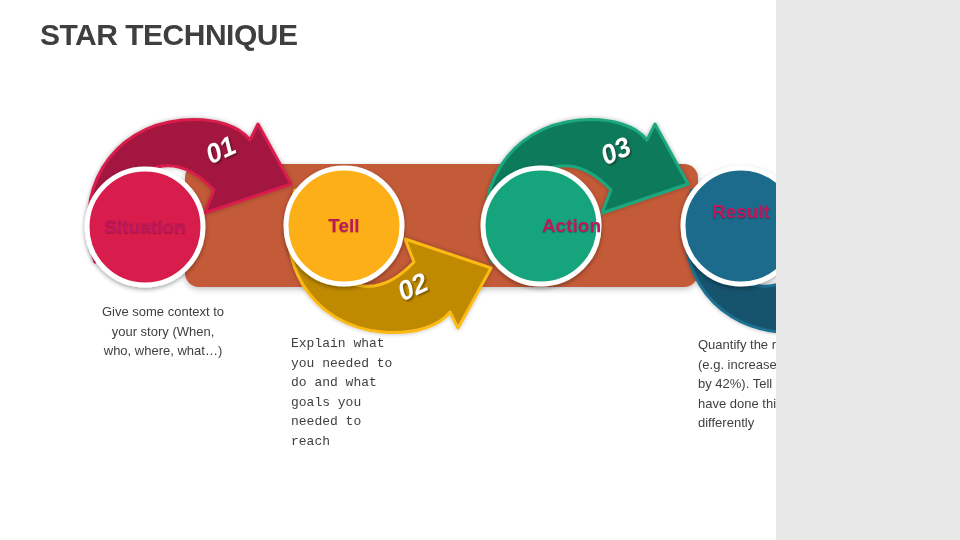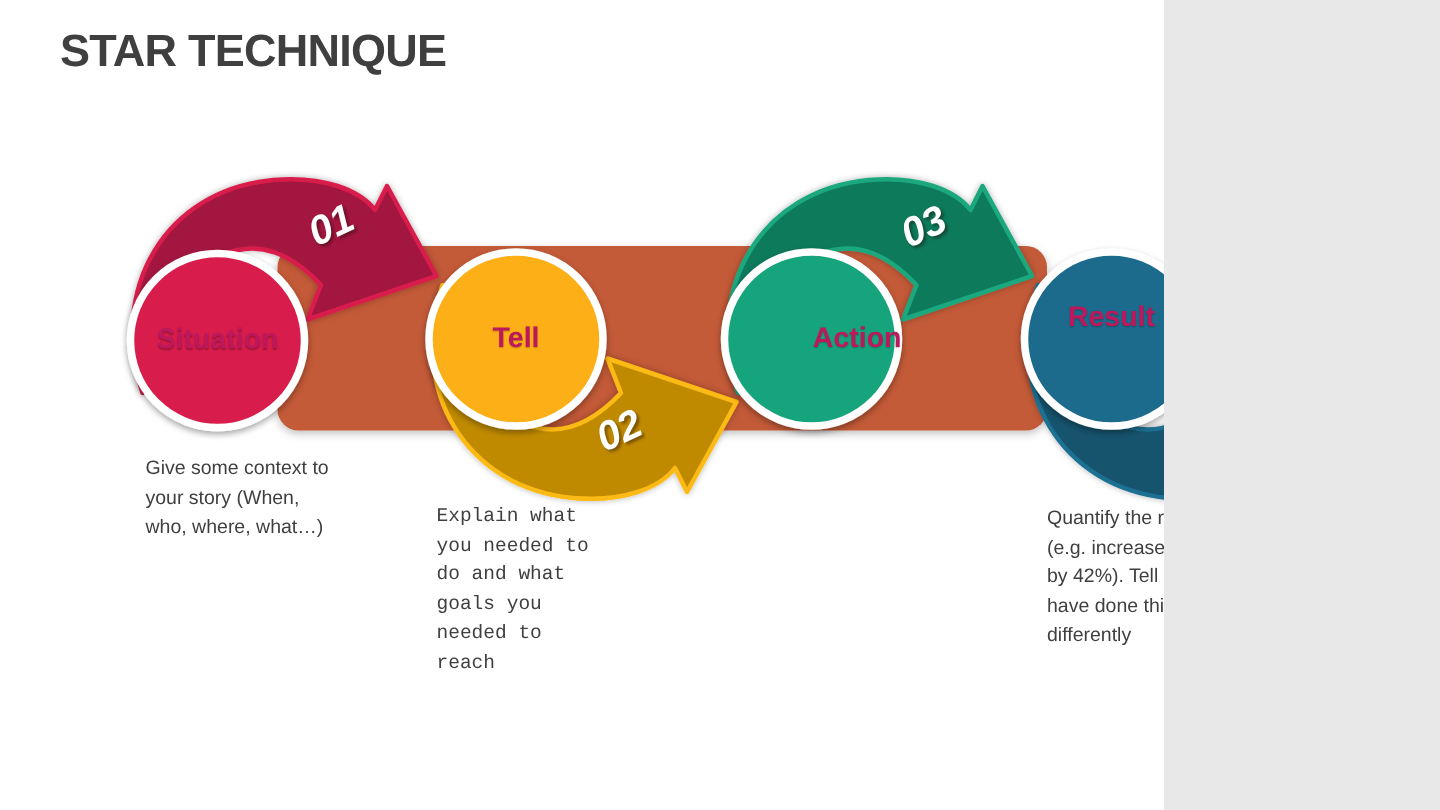--- a/index.html
+++ b/index.html
@@ -34,21 +34,21 @@
     font-size:13px;line-height:1.5;color:#3F3F3F;
   }
   .pos-label-1{left:85px;top:216px;}
   .pos-label-2{left:284px;top:215px;}
   .pos-label-3{left:481px;top:215px;text-align:right;}
   .pos-label-4{left:681px;top:201px;}
   .pos-num-1{left:186px;top:135px;}
   .pos-num-2{left:378px;top:272px;}
   .pos-num-3{left:581px;top:136px;}
   .pos-num-4{left:775px;top:272px;}
-  .pos-desc-1{left:97px;top:302px;width:132px;}
+  .pos-desc-1{left:97px;top:302px;width:132px;text-align:center;}
   .pos-desc-2{left:291px;top:334px;width:114px;font-family:Liberation Mono, monospace;}
   .pos-desc-3{left:506px;top:302px;width:140px;}
   .pos-desc-4{left:698px;top:335px;width:136px;}
 </style>
 </head>
 <body>
 
 <div class="stage">
 
   <div class="title">STAR TECHNIQUE</div>

